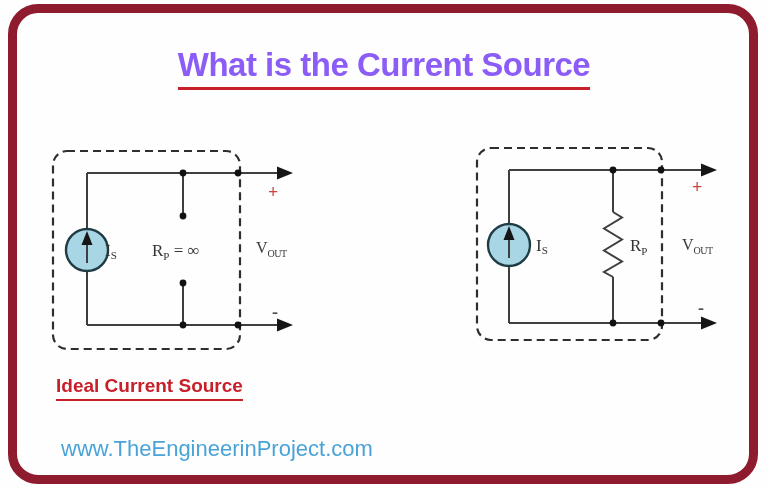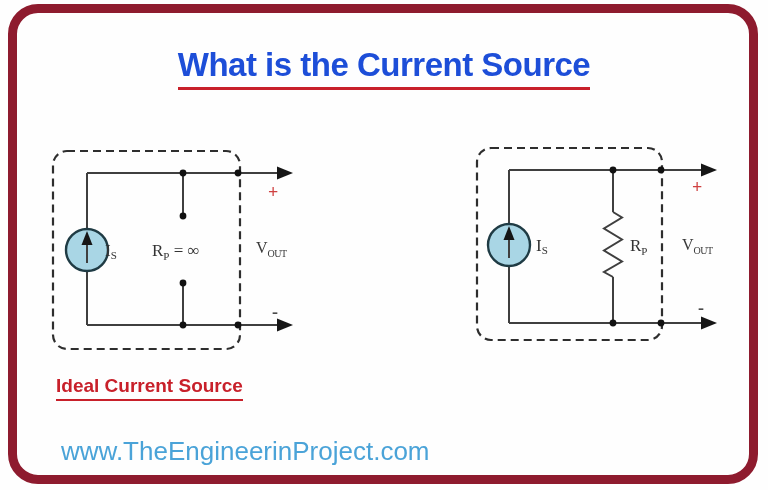--- a/index.html
+++ b/index.html
@@ -8,21 +8,21 @@
     font-family:"Liberation Sans",sans-serif;overflow:hidden;
   }
   .frame{
     position:absolute;left:8px;top:4px;width:750px;height:480px;
     border:9px solid #8e1b2e;border-radius:30px;box-sizing:border-box;
   }
   .title{
     position:absolute;top:46px;left:0;width:100%;text-align:center;margin:0;
   }
   .title span{
-    display:inline-block;color:#1d4ed8;font-weight:bold;font-size:33px;
+    display:inline-block;color:#8b5cf6;font-weight:bold;font-size:33px;
     letter-spacing:-0.5px;border-bottom:3px solid #c8202a;padding-bottom:3px;
     font-family:"Liberation Sans",sans-serif;
   }
   .circuit{position:absolute;}
   .circuit-left{left:40px;top:140px;width:290px;height:220px;}
   .circuit-right{left:460px;top:138px;width:280px;height:220px;}
   .dashed-box{fill:none;stroke:#2e2e2e;stroke-width:2.2;stroke-dasharray:8 5;}
   .wire{stroke:#3f3f3f;stroke-width:2;fill:none;}
   .solid{fill:#161616;stroke:none;}
   .dot{fill:#111111;stroke:none;}
@@ -34,21 +34,21 @@
   .plus{font-family:"Liberation Serif",serif;font-size:18px;font-weight:bold;fill:#cf4040;}
   .minus{font-family:"Liberation Serif",serif;font-size:18px;font-weight:bold;fill:#4a4a4a;}
   .caption{
     position:absolute;color:#c8202a;font-weight:bold;font-size:19px;
     font-family:"Liberation Sans",sans-serif;
   }
   .caption span{display:inline-block;border-bottom:2px solid #c8202a;padding-bottom:2px;}
   .caption-ideal{left:56px;top:375px;}
   .caption-real{left:484px;top:363px;}
   .website{
-    position:absolute;left:61px;top:436px;color:#4aa3d8;font-size:26px;
+    position:absolute;left:61px;top:436px;color:#4aa3d8;font-size:22px;
     font-family:"Liberation Sans",sans-serif;
   }
 </style>
 </head>
 <body>
 
 <div class="page">
 
   <div class="frame"></div>
 

